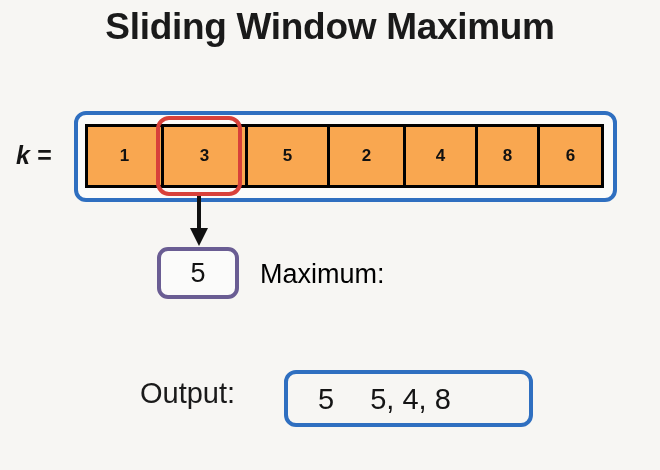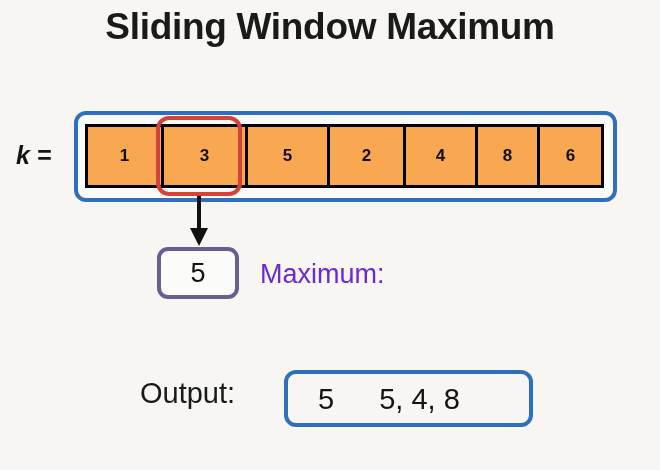--- a/index.html
+++ b/index.html
@@ -128,21 +128,21 @@
     font-weight: normal;
     color: #121212;
   }
 
   .max-label {
     position: absolute;
     left: 260px;
     top: 257px;
     font-size: 27px;
     font-weight: 500;
-    color: #6d28d9;
+    color: #000000;
     line-height: 34px;
     white-space: nowrap;
   }
 
   
   .output-label {
     position: absolute;
     left: 140px;
     top: 375px;
     font-size: 29px;
@@ -171,21 +171,21 @@
     font-size: 29px;
     font-weight: 500;
     color: #141414;
     line-height: 36px;
   }
   .output-rest {
     font-size: 29px;
     font-weight: 500;
     color: #141414;
     line-height: 36px;
-    margin-left: 45px;
+    margin-left: 36px;
     white-space: nowrap;
   }
 </style>
 </head>
 <body>
 
 <div id="stage">
 
   <div class="title">Sliding Window Maximum</div>
 

